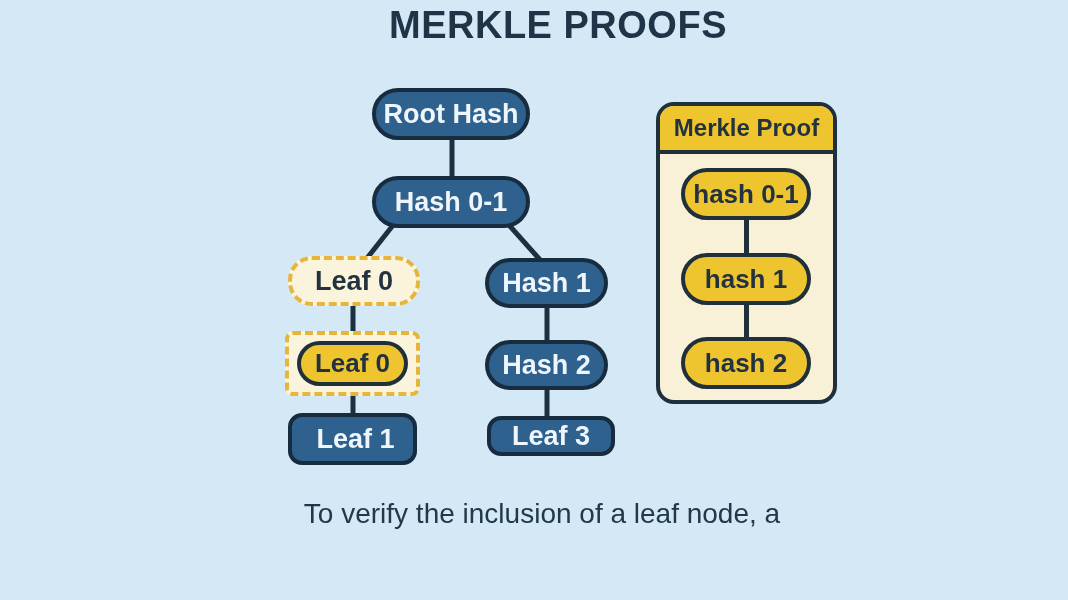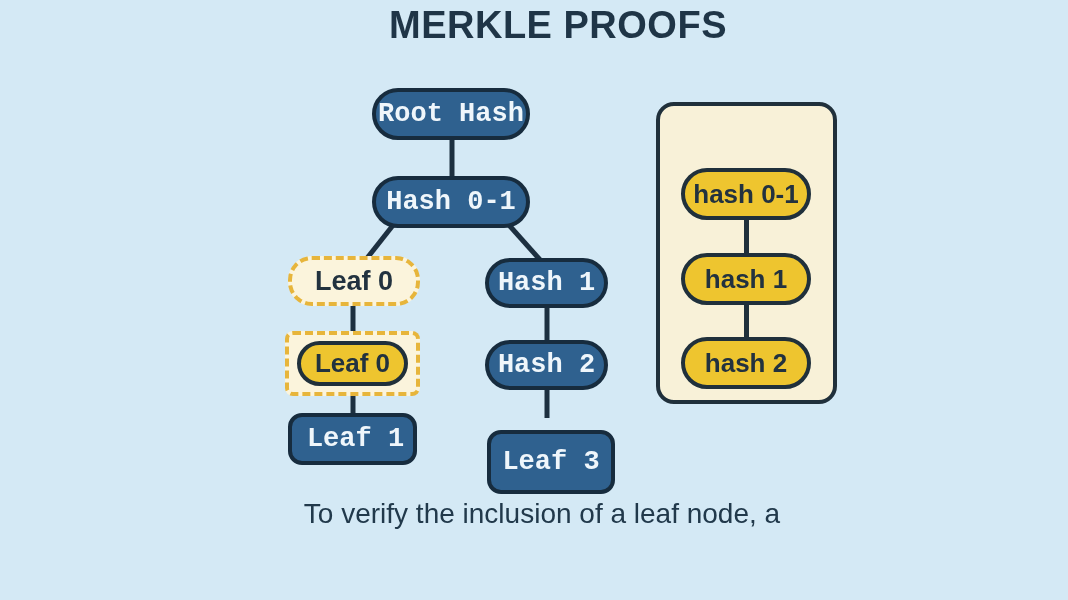--- a/index.html
+++ b/index.html
@@ -35,21 +35,20 @@
     justify-content: center;
     z-index: 2;
     font-weight: bold;
   }
   .blue {
     background: #2f618f;
     border: 4px solid #17immune2c3e;
     border: 4px solid #172c3e;
     color: #eff6fb;
     font-size: 27px;
-    font-family: Liberation Mono, monospace;
   }
   .pill { border-radius: 27px; }
   .rect { border-radius: 14px; }
   .cream-dashed {
     background: #fbf4dc;
     border: 4px dashed #e7b53b;
     border-radius: 24px;
     color: #22323f;
     font-size: 27px;
   }
@@ -167,25 +166,28 @@
   </div>
 
   <div class="node blue pill" style="left:485px; top:340px; width:123px; height:50px;">
     <span>Hash 2</span>
   </div>
 
   <div class="node blue rect" style="left:288px; top:413px; width:129px; height:52px;padding-left:6px;">
     <span>Leaf 1</span>
   </div>
 
-  <div class="node blue rect" style="left:487px; top:430px; width:128px; height:64px;">
+  <div class="node blue rect" style="left:487px; top:416px; width:128px; height:40px;">
     <span>Leaf 3</span>
   </div>
 
   <div class="proof-panel">
+    <div class="proof-header">
+      <span>Merkle Proof</span>
+    </div>
 
     <div class="proof-conn" style="top:110px; height:45px;"></div>
     <div class="proof-conn" style="top:195px; height:45px;"></div>
 
     <div class="yellow-pill proof-pill" style="top:62px;">
       <span>hash 0-1</span>
     </div>
     <div class="yellow-pill proof-pill" style="top:147px;">
       <span>hash 1</span>
     </div>

